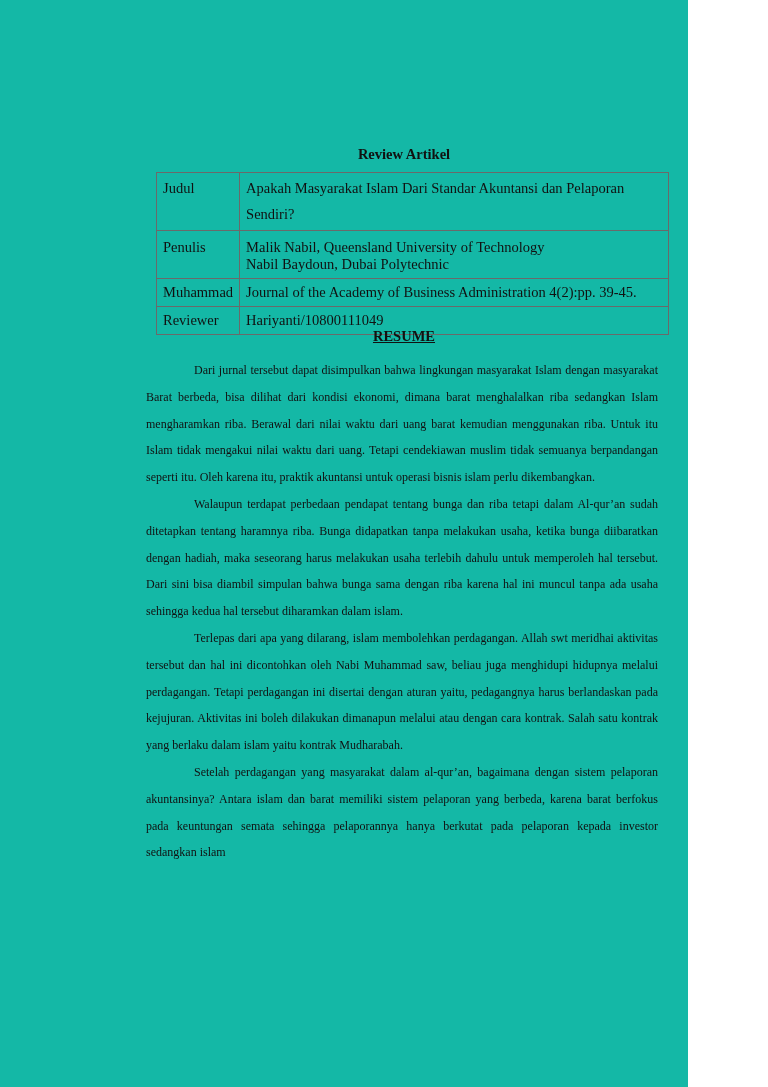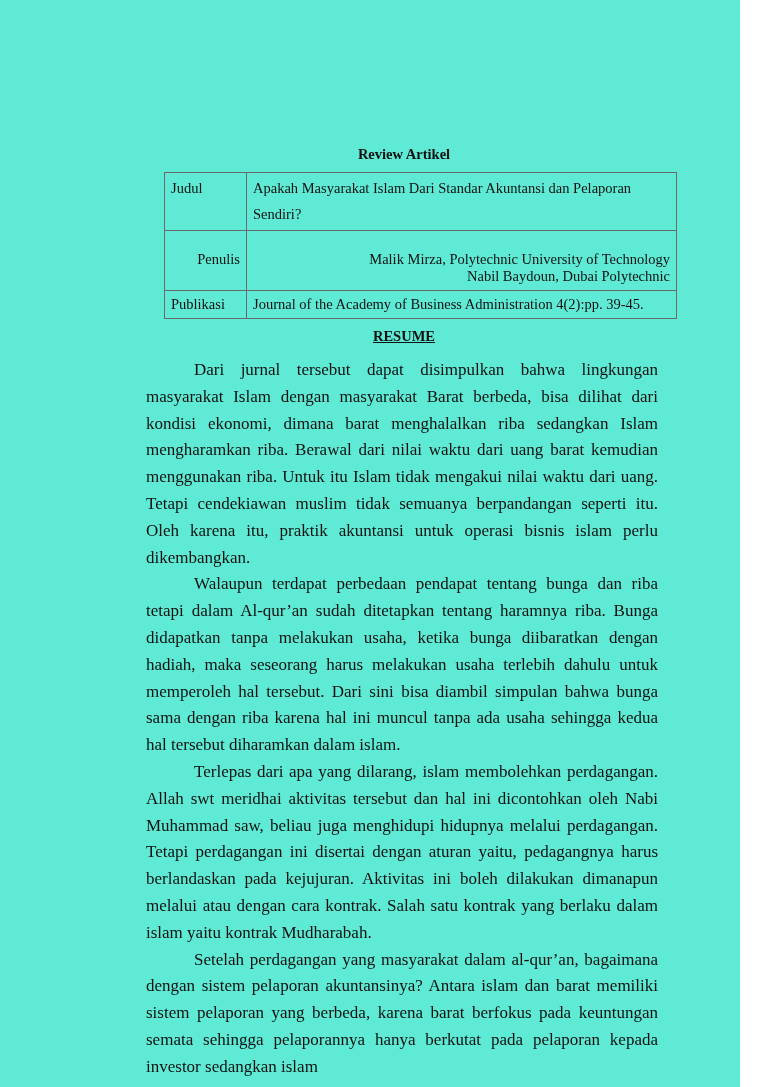--- a/index.html
+++ b/index.html
@@ -1,57 +1,61 @@
 <!DOCTYPE html>
 <html><head>
 <meta charset="utf-8">
 <style>
   html, body { margin: 0; padding: 0; background: #ffffff; }
   body { width: 768px; height: 1087px; position: relative; overflow: hidden;
          font-family: "Liberation Serif", "DejaVu Serif", serif; color: #111; }
-  .page { position: absolute; left: 0; top: 0; width: 740px; height: 1087px; background: #5eead4; }
+  .page { position: absolute; left: 0; top: 0; width: 688px; height: 1087px; background: #14b8a6; }
   .title { position: absolute; top: 146px; left: 0; width: 808px; text-align: center;
            font-weight: bold; font-size: 14.5px; }
-  table.meta { position: absolute; left: 164px; top: 172px; width: 513px;
+  table.meta { position: absolute; left: 156px; top: 172px; width: 513px;
                border-collapse: collapse; font-size: 14.5px; }
   table.meta td { border: 1px solid #6a6a6a; vertical-align: top; padding: 2px 6px 3px 6px; }
   table.meta td.k { width: 69px; }
   tr.r1 td { height: 50px; line-height: 26px; }
-  tr.r2 td { height: 36px; line-height: 17px; padding-top: 20px; text-align: right; }
+  tr.r2 td { height: 36px; line-height: 17px; padding-top: 8px; }
   tr.r3 td { height: 22px; line-height: 22px; }
   tr.r4 td { height: 22px; line-height: 22px; }
   .it { }
   .resume { position: absolute; top: 328px; left: 0; width: 808px; text-align: center;
             font-weight: bold; font-size: 14.5px; text-decoration: underline; }
-  .body { position: absolute; left: 146px; top: 357px; width: 512px; font-size: 17px;
+  .body { position: absolute; left: 146px; top: 357px; width: 512px; font-size: 12px;
           line-height: 26.8px; text-align: justify; }
   .body p { margin: 0; text-indent: 48px; }
 </style>
 </head>
 <body>
 
 <div class="page">
   <div class="title">Review Artikel</div>
 
   <table class="meta">
     <tbody>
         <tr class="r1">
       <td class="k">Judul</td>
       <td>Apakah Masyarakat Islam Dari Standar Akuntansi dan Pelaporan Sendiri?</td>
     </tr>
     <tr class="r2">
       <td class="k">Penulis</td>
       <td>
-        <div>Malik Mirza, Polytechnic University of Technology</div>
+        <div>Malik Nabil, Queensland University of Technology</div>
         <div>Nabil Baydoun, Dubai Polytechnic</div>
       </td>
     </tr>
     <tr class="r3">
-      <td class="k">Publikasi</td>
+      <td class="k">Muhammad</td>
       <td><span class="it">Journal of the Academy of Business Administration</span><span> 4(2):pp. 39-45.</span></td>
+    </tr>
+    <tr class="r4">
+      <td class="k">Reviewer</td>
+      <td>Hariyanti/10800111049</td>
     </tr>
   </tbody>
     </table>
 
   <div class="resume">RESUME</div>
 
   <div class="body">
     <p>Dari jurnal tersebut dapat disimpulkan bahwa lingkungan masyarakat Islam dengan masyarakat Barat berbeda, bisa dilihat dari kondisi ekonomi, dimana barat menghalalkan riba sedangkan Islam mengharamkan riba. Berawal dari nilai waktu dari uang barat kemudian menggunakan riba. Untuk itu Islam tidak mengakui nilai waktu dari uang. Tetapi cendekiawan muslim tidak semuanya berpandangan seperti itu. Oleh karena itu, praktik akuntansi untuk operasi bisnis islam perlu dikembangkan.</p>
     <p>Walaupun terdapat perbedaan pendapat tentang bunga dan riba tetapi dalam Al-qur’an sudah ditetapkan tentang haramnya riba. Bunga didapatkan tanpa melakukan usaha, ketika bunga diibaratkan dengan hadiah, maka seseorang harus melakukan usaha terlebih dahulu untuk memperoleh hal tersebut. Dari sini bisa diambil simpulan bahwa bunga sama dengan riba karena hal ini muncul tanpa ada usaha sehingga kedua hal tersebut diharamkan dalam islam.</p>
     <p>Terlepas dari apa yang dilarang, islam membolehkan perdagangan. Allah swt meridhai aktivitas tersebut dan hal ini dicontohkan oleh Nabi Muhammad saw, beliau juga menghidupi hidupnya melalui perdagangan. Tetapi perdagangan ini disertai dengan aturan yaitu, pedagangnya harus berlandaskan pada kejujuran. Aktivitas ini boleh dilakukan dimanapun melalui atau dengan cara kontrak. Salah satu kontrak yang berlaku dalam islam yaitu kontrak Mudharabah.</p>

